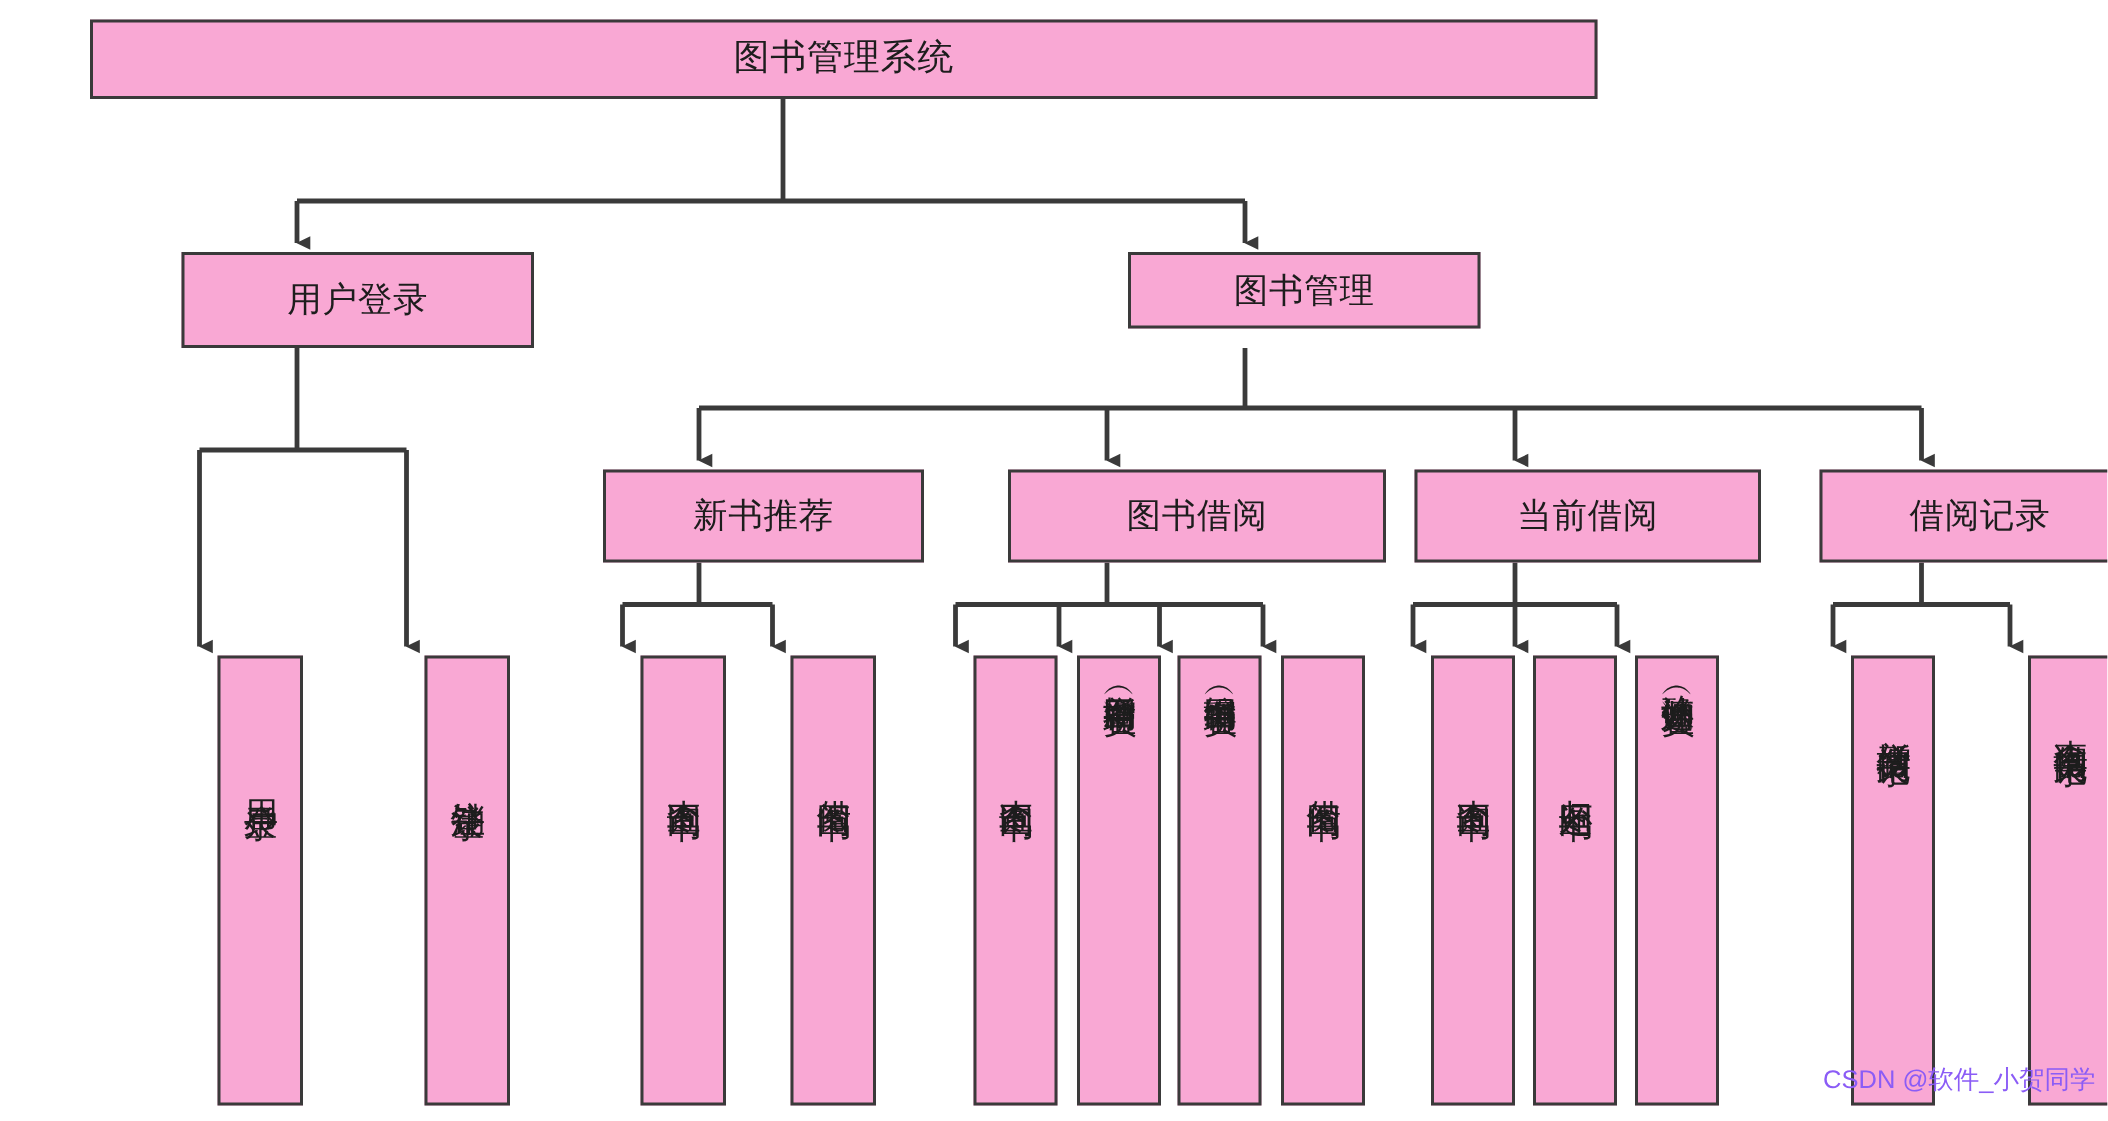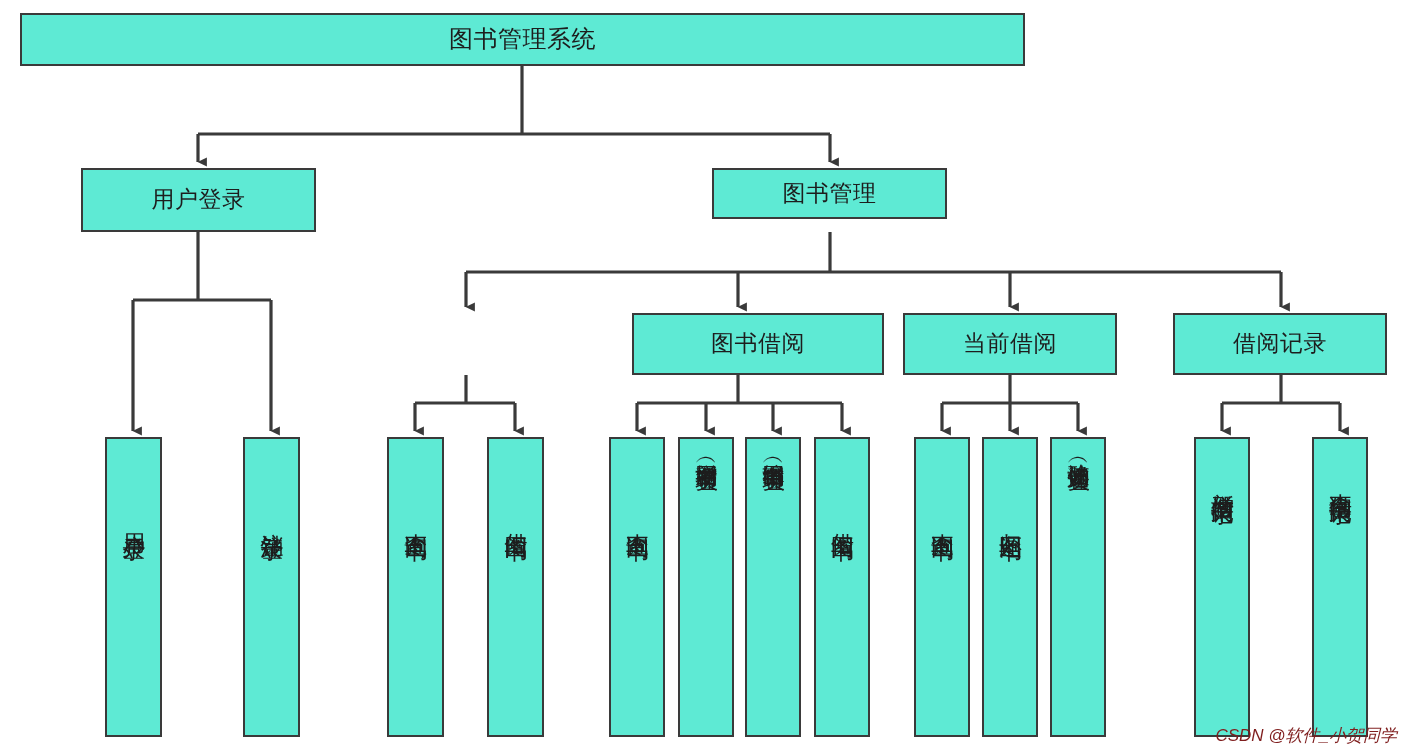--- a/index.html
+++ b/index.html
@@ -22,27 +22,28 @@
     position: absolute;
     left: 0;
     top: 0;
     width: 1405px;
     height: 747px;
     pointer-events: none;
   }
   .node {
     position: absolute;
     box-sizing: border-box;
-    background: #5eead4;
+    background: #f9a8d4;
     border: 2px solid #3a3a3a;
     display: flex;
     align-items: center;
     justify-content: center;
     color: #1d1d1d;
     z-index: 2;
+    margin-left: 40px;
   }
   .node-label {
     display: block;
     text-align: center;
     line-height: 1.18;
     white-space: nowrap;
   }
   
   .node.horiz .node-label {
     font-size: 23px;
@@ -65,27 +66,26 @@
     letter-spacing: 2px;
     white-space: nowrap;
   }
   .node.vert.tall-text .node-label {
     font-size: 22px;
     letter-spacing: 1px;
   }
   #watermark {
     position: absolute;
     right: 8px;
-    bottom: 0;
+    bottom: 16px;
     font-size: 17px;
-    color: #7f1d1d;
+    color: #8b5cf6;
     white-space: nowrap;
     z-index: 5;
     font-family: "Liberation Sans", "DejaVu Sans", sans-serif;
-    font-style: italic;
   }
 </style>
 </head>
 <body>
 
 <div id="diagram-canvas">
 
   <svg id="edge-layer" viewBox="0 0 1405 747" width="1405" height="747" xmlns="http://www.w3.org/2000/svg">
     <defs>
       <marker id="arrow" viewBox="0 0 12 12" refX="5.5" refY="10.5" markerWidth="11" markerHeight="11" orient="auto-start-reverse" markerUnits="userSpaceOnUse">
@@ -143,26 +143,29 @@
   </div>
 
   <div class="node horiz" style="left:81px; top:168px; width:235px; height:64px;">
     <span class="node-label">用户登录</span>
   </div>
 
   <div class="node horiz" style="left:712px; top:168px; width:235px; height:51px;">
     <span class="node-label">图书管理</span>
   </div>
 
+  <div class="node horiz" style="left:362px; top:313px; width:214px; height:62px;">
+    <span class="node-label">新书推荐</span>
+  </div>
 
   <div class="node horiz" style="left:632px; top:313px; width:252px; height:62px;">
     <span class="node-label">图书借阅</span>
   </div>
 
-  <div class="node horiz" style="left:903px; top:313px; width:214px; height:62px;">
+  <div class="node horiz" style="left:903px; top:313px; width:231px; height:62px;">
     <span class="node-label">当前借阅</span>
   </div>
 
   <div class="node horiz" style="left:1173px; top:313px; width:214px; height:62px;">
     <span class="node-label">借阅记录</span>
   </div>
 
   <div class="node vert" style="left:105px; top:437px; width:57px; height:300px; padding-top:76px;">
     <span class="node-label">用户登录</span>
   </div>

